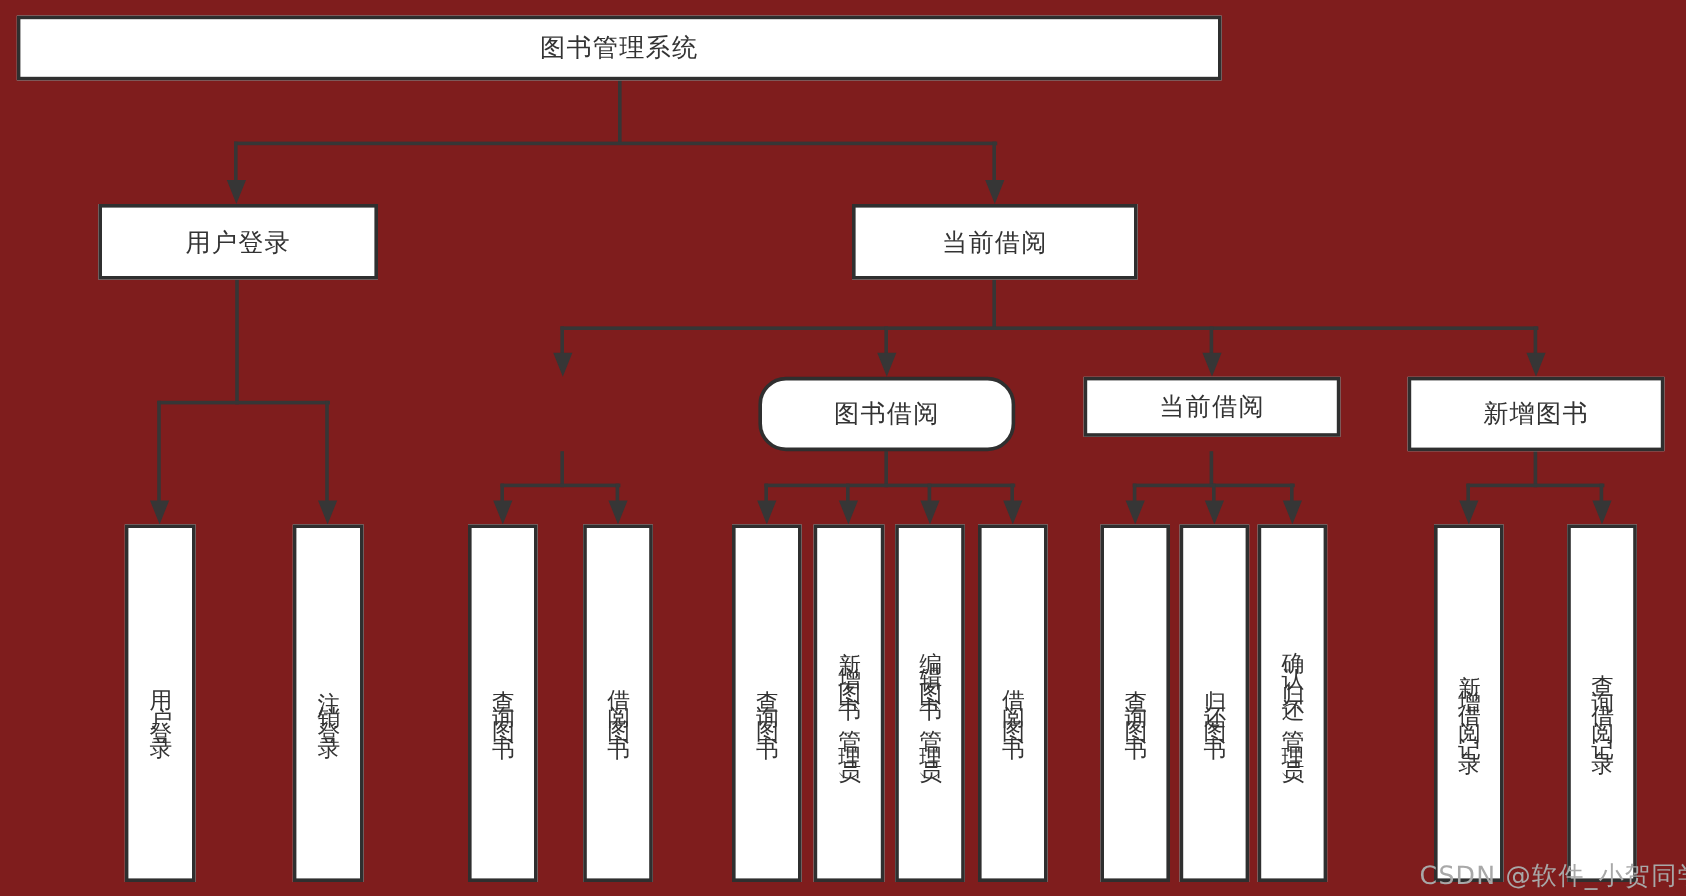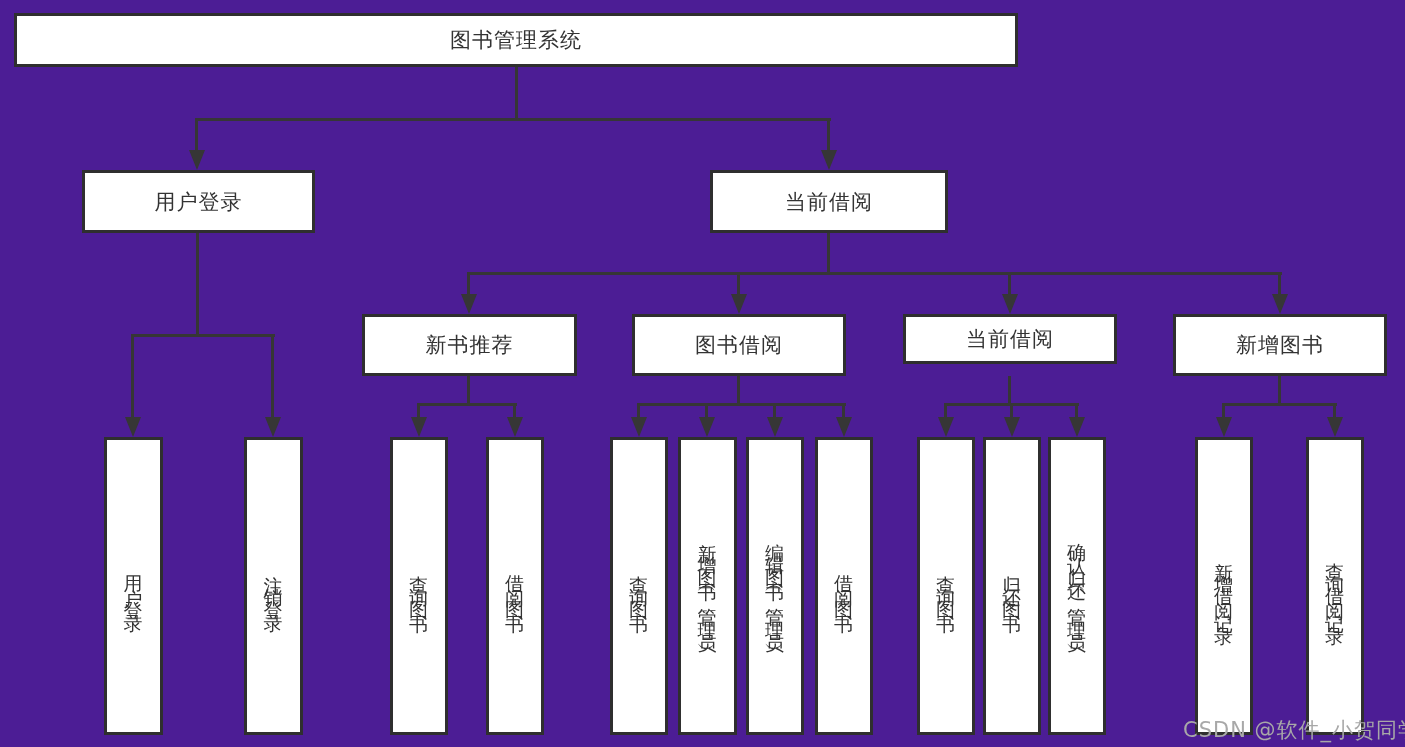--- a/index.html
+++ b/index.html
@@ -1,21 +1,21 @@
 <!DOCTYPE html>
 <html><head>
 <meta charset="utf-8">
 <style>
   html, body { margin: 0; padding: 0; background: #ffffff; }
   body { font-family: "DejaVu Sans", "Liberation Sans", sans-serif; }
   .canvas {
     position: relative;
     width: 1405px;
     height: 747px;
-    background: #4c1d95;
+    background: #7f1d1d;
     overflow: hidden;
   }
   .node {
     position: absolute;
     box-sizing: border-box;
     background: #ffffff;
     border: 3px solid #2f2f2f;
     color: #333333;
     display: flex;
     align-items: center;
@@ -54,22 +54,21 @@
 </head>
 <body>
 
 <div class="canvas">
 
   <div class="node" style="left:14px; top:13px; width:1004px; height:54px;">图书管理系统</div>
 
   <div class="node" style="left:82px; top:170px; width:233px; height:63px;">用户登录</div>
   <div class="node" style="left:710px; top:170px; width:238px; height:63px;">当前借阅</div>
 
-  <div class="node" style="left:362px; top:314px; width:215px; height:62px;">新书推荐</div>
-  <div class="node" style="left:632px; top:314px; width:214px; height:62px;">图书借阅</div>
+  <div class="node" style="left:632px; top:314px; width:214px; height:62px;border-radius:23px;">图书借阅</div>
   <div class="node" style="left:903px; top:314px; width:214px; height:50px;">当前借阅</div>
   <div class="node" style="left:1173px; top:314px; width:214px; height:62px;">新增图书</div>
 
   <div class="node leaf" style="left:104px; top:437px; width:59px; height:298px;">用户登录</div>
   <div class="node leaf" style="left:244px; top:437px; width:59px; height:298px;">注销登录</div>
 
   <div class="node leaf" style="left:390px; top:437px; width:58px; height:298px;">查询图书</div>
   <div class="node leaf" style="left:486px; top:437px; width:58px; height:298px;">借阅图书</div>
 
   <div class="node leaf" style="left:610px; top:437px; width:58px; height:298px;">查询图书</div>

